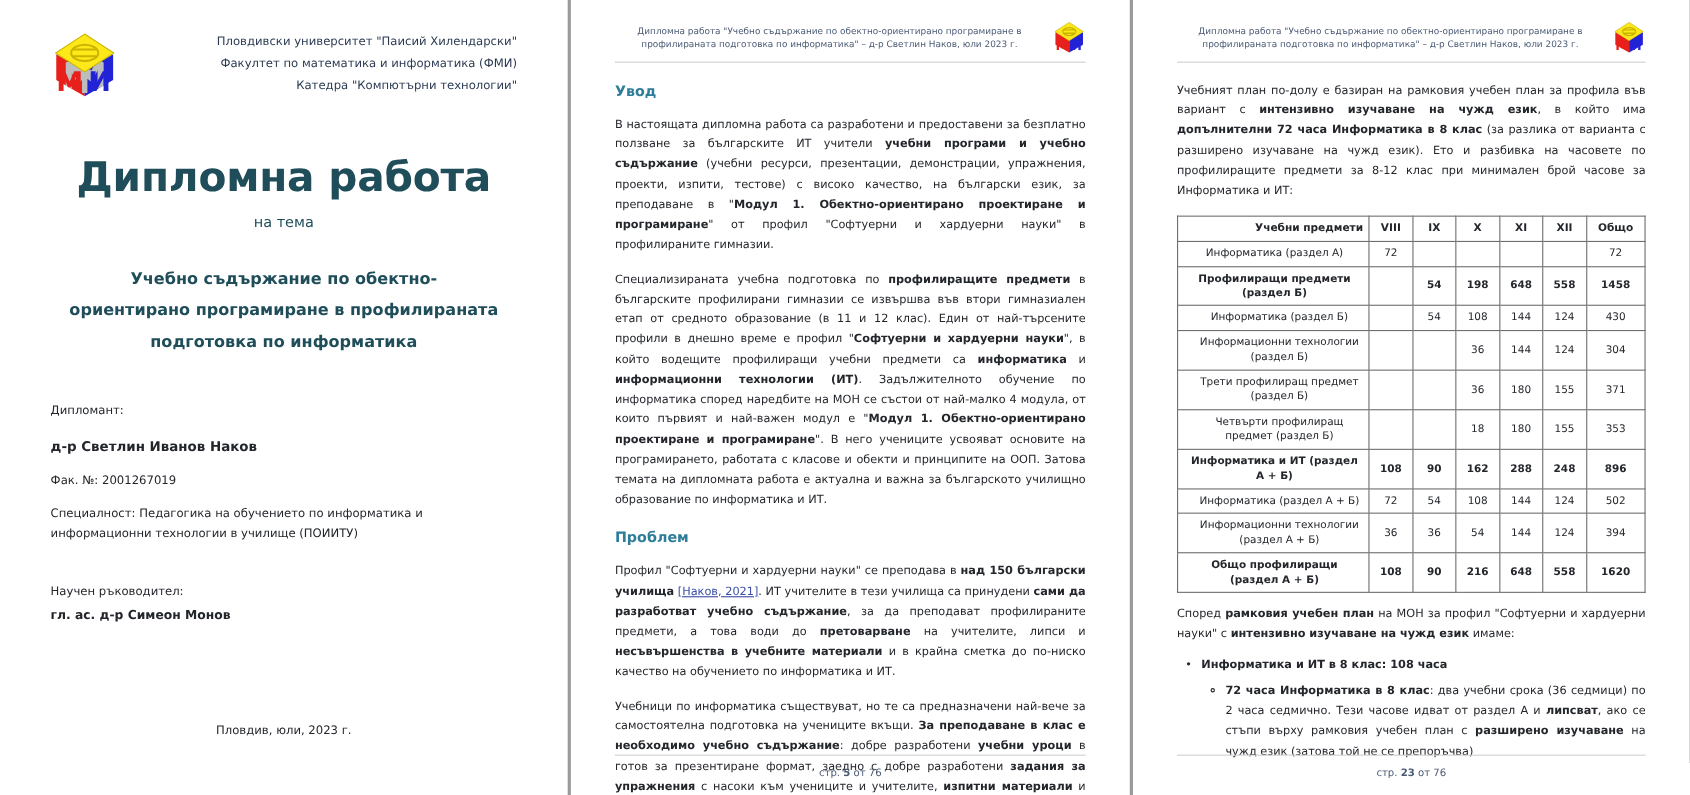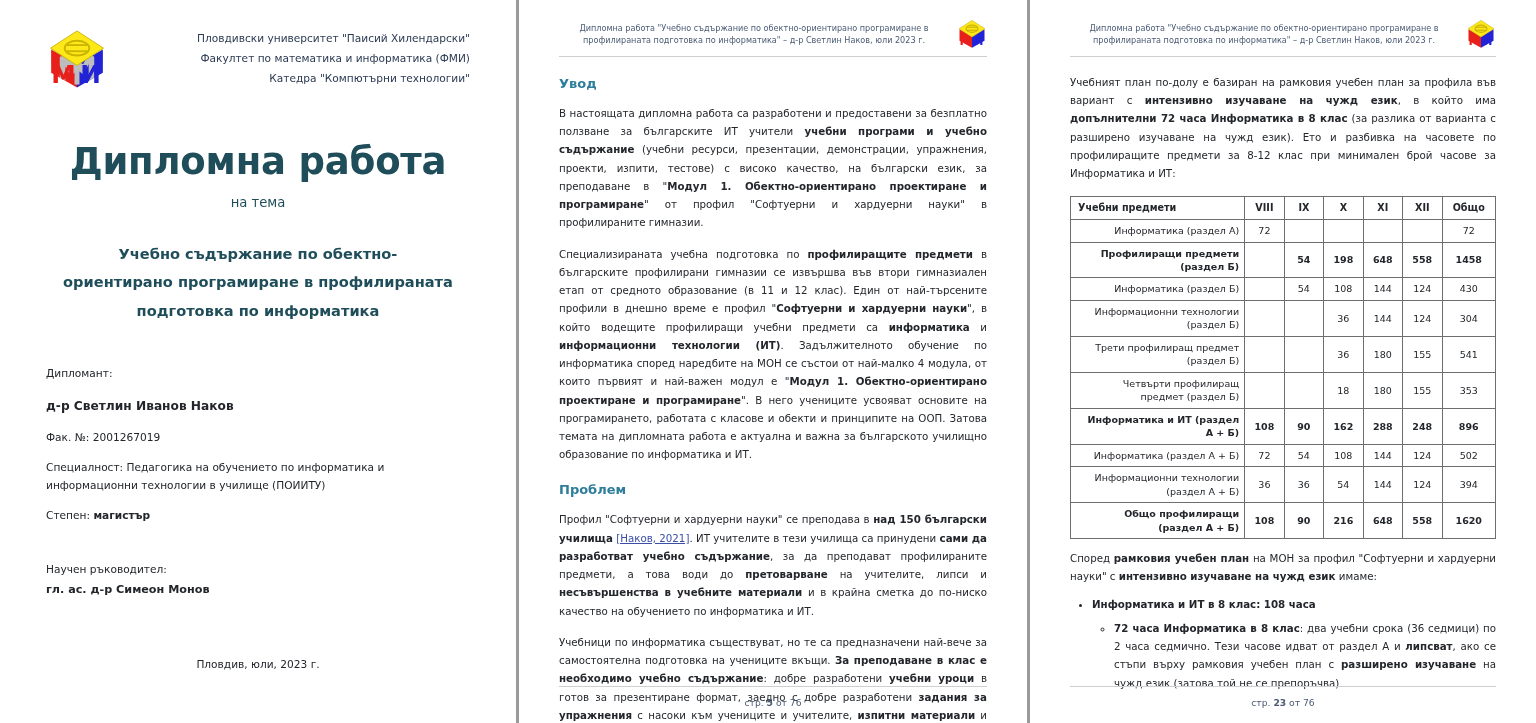--- a/index.html
+++ b/index.html
@@ -114,25 +114,25 @@
   }
   .tbl td, .tbl th {
     border: 1px solid #6e6e6e;
     padding: 4px 5px;
     vertical-align: middle;
     text-align: center;
     line-height: 1.42;
   }
   .tbl th { font-weight: bold; font-size: 9.6px; }
   .tbl .sub {
-    text-align: right; padding-left: 7px; width: 150px;
+    text-align: center; padding-left: 7px; width: 150px;
   }
   .tbl .sub.ind { padding-left: 16px; }
   .tbl tr.b td { font-weight: bold; }
-  .tbl th.sub { text-align: left; padding-left: 7px; }
+  .tbl th.sub { text-align: right; padding-left: 7px; }
   .tbl td.num, .tbl th.num { width: 34px; }
   .tbl td.tot, .tbl th.tot { width: 46px; }
 
   .bullets { margin: 9px 0 0 0; padding: 0 0 0 22px; }
   .bullets > li {
     font-size: 10.25px; color: #23262b; line-height: 1.78;
     font-weight: bold; margin-bottom: 6px;
   }
   .bullets ul {
     list-style-type: circle; margin: 6px 0 0 0; padding-left: 22px;
@@ -187,24 +187,20 @@
       </div>
 
       <div class="meta">
         <div class="ln">Дипломант:</div>
         <div class="ln big">д-р Светлин Иванов Наков</div>
         <div class="ln">
           <span>Фак. №:</span>
           <span>2001267019</span>
         </div>
         <div class="ln">Специалност: Педагогика на обучението по информатика и информационни технологии в училище (ПОИИТУ)</div>
-        <div class="ln">
-          <span>Степен:</span>
-          <b>магистър</b>
-        </div>
       </div>
 
       <div class="supervisor">
         <div>Научен ръководител:</div>
         <div class="nm">гл. ас. д-р Симеон Монов</div>
       </div>
 
       <div class="place">Пловдив, юли, 2023 г.</div>
     </div>
   </div>
@@ -317,21 +313,21 @@
               <td class="num">124</td>
               <td class="tot">304</td>
             </tr>
             <tr>
               <td class="sub ind">Трети профилиращ предмет (раздел Б)</td>
               <td class="num"></td>
               <td class="num"></td>
               <td class="num">36</td>
               <td class="num">180</td>
               <td class="num">155</td>
-              <td class="tot">541</td>
+              <td class="tot">371</td>
             </tr>
             <tr>
               <td class="sub ind">Четвърти профилиращ предмет (раздел Б)</td>
               <td class="num"></td>
               <td class="num"></td>
               <td class="num">18</td>
               <td class="num">180</td>
               <td class="num">155</td>
               <td class="tot">353</td>
             </tr>

